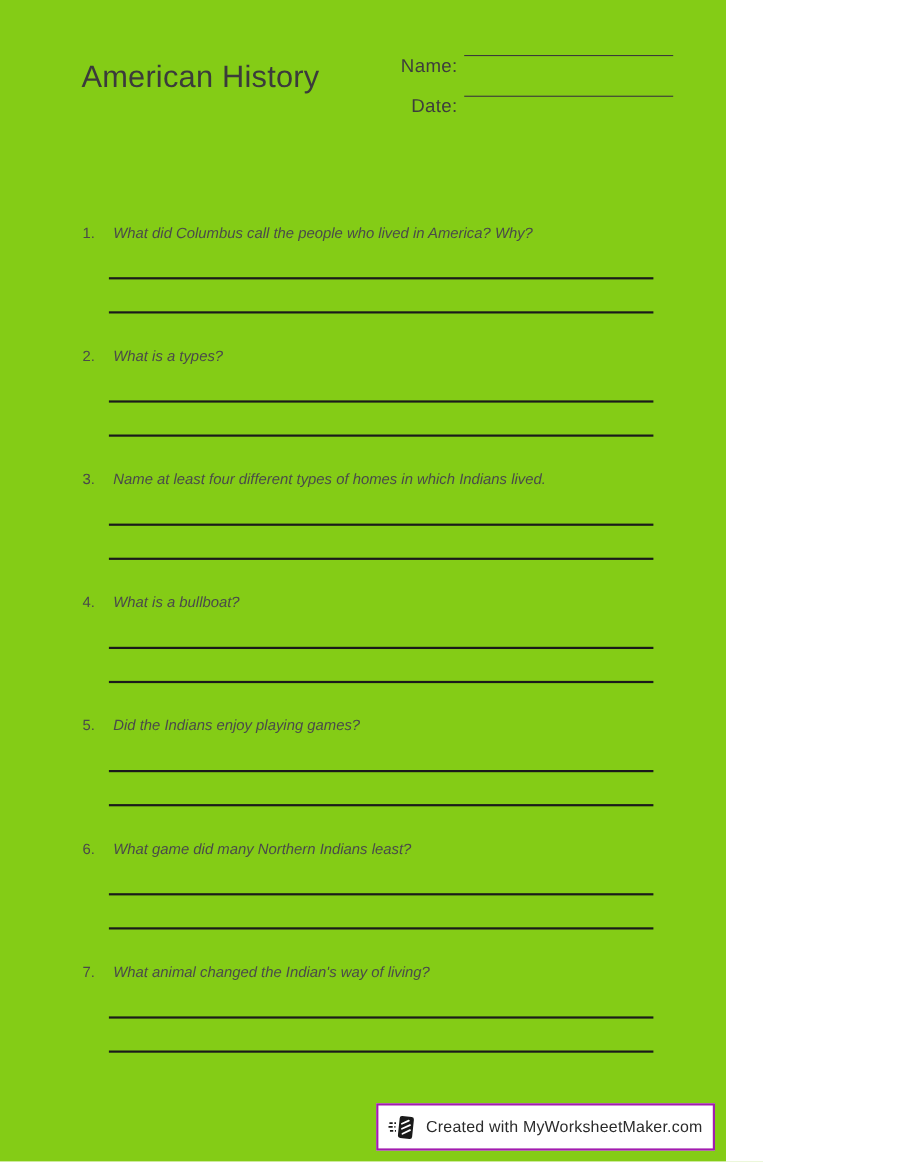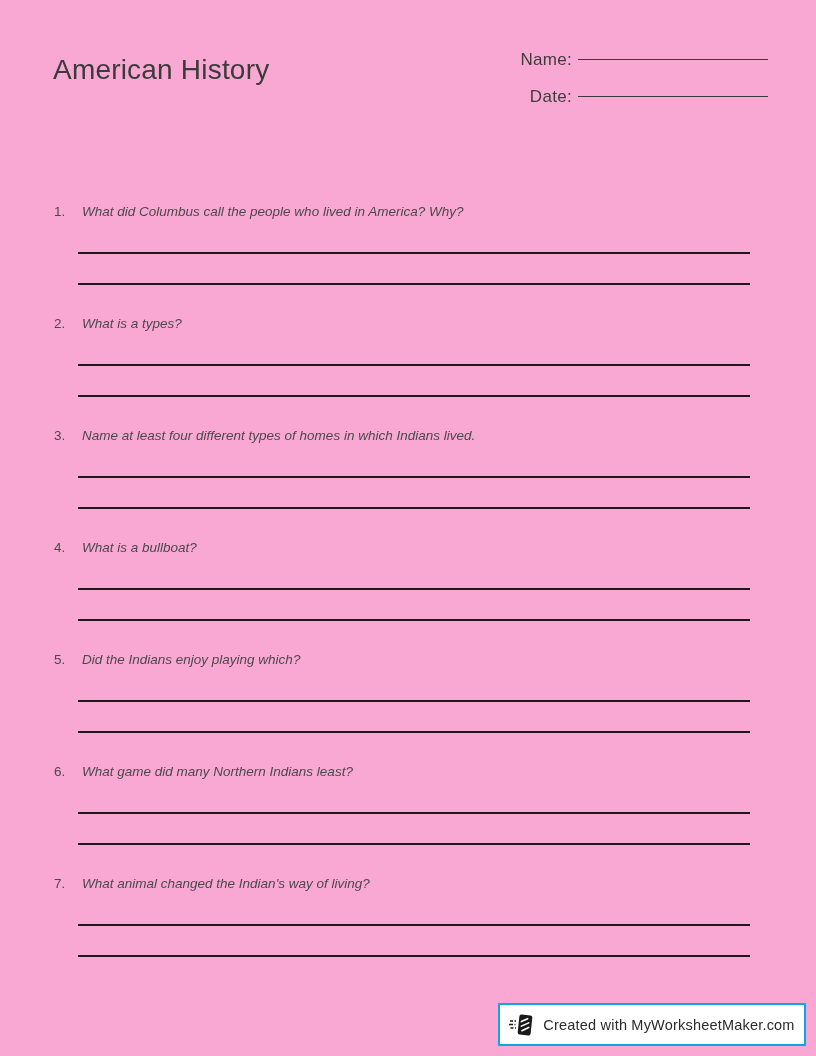--- a/index.html
+++ b/index.html
@@ -3,25 +3,25 @@
 <meta charset="utf-8">
 <style>
   * { margin: 0; padding: 0; box-sizing: border-box; }
   html, body { background: #ffffff; }
   body {
     font-family: "Liberation Sans", "DejaVu Sans", sans-serif;
     -webkit-font-smoothing: antialiased;
   }
   .page {
     position: relative;
-    width: 816px;
+    width: 660px;
     height: 1056px;
-    background: #f9a8d4;
+    background: #84cc16;
     overflow: hidden;
-    padding: 48px 66px 0 53px;
+    padding: 48px 66px 0 74px;
   }
 
   
   .header {
     position: relative;
     height: 129px;
   }
   .title-block { padding-top: 2px; }
   .title-line {
     font-size: 28px;
@@ -31,21 +31,21 @@
     letter-spacing: 0.2px;
   }
   .name-date-block {
     position: absolute;
     top: 2px;
     right: -18px; 
     width: 258px;
   }
   .nd-row {
     display: flex;
-    align-items: center;
+    align-items: flex-start;
     margin-bottom: 16px;
   }
   .nd-label {
     font-size: 17px;
     color: #3d3d3d;
     width: 62px;
     text-align: right;
     padding-bottom: 1px;
     letter-spacing: 0.3px;
   }
@@ -80,21 +80,21 @@
   .answer-line.first { margin-top: 31px; }
   .answer-line.second { margin-top: 29px; }
 
   
   .footer-badge {
     position: absolute;
     right: 10px;
     bottom: 10px;
     width: 308px;
     height: 43px;
-    border: 2px solid #0ea5e9;
+    border: 2px solid #a21caf;
     background: #ffffff;
     display: flex;
     align-items: center;
     justify-content: center;
     gap: 8px;
     cursor: pointer;
   }
   .badge-text {
     font-size: 14.5px;
     color: #2b2b2b;
@@ -157,21 +157,21 @@
         <span class="q-num">4.</span>
         <span class="q-text">What is a bullboat?</span>
       </div>
       <div class="answer-line first"></div>
       <div class="answer-line second"></div>
     </div>
 
     <div class="question">
       <div class="q-row">
         <span class="q-num">5.</span>
-        <span class="q-text">Did the Indians enjoy playing which?</span>
+        <span class="q-text">Did the Indians enjoy playing games?</span>
       </div>
       <div class="answer-line first"></div>
       <div class="answer-line second"></div>
     </div>
 
     <div class="question">
       <div class="q-row">
         <span class="q-num">6.</span>
         <span class="q-text">What game did many Northern Indians least?</span>
       </div>

